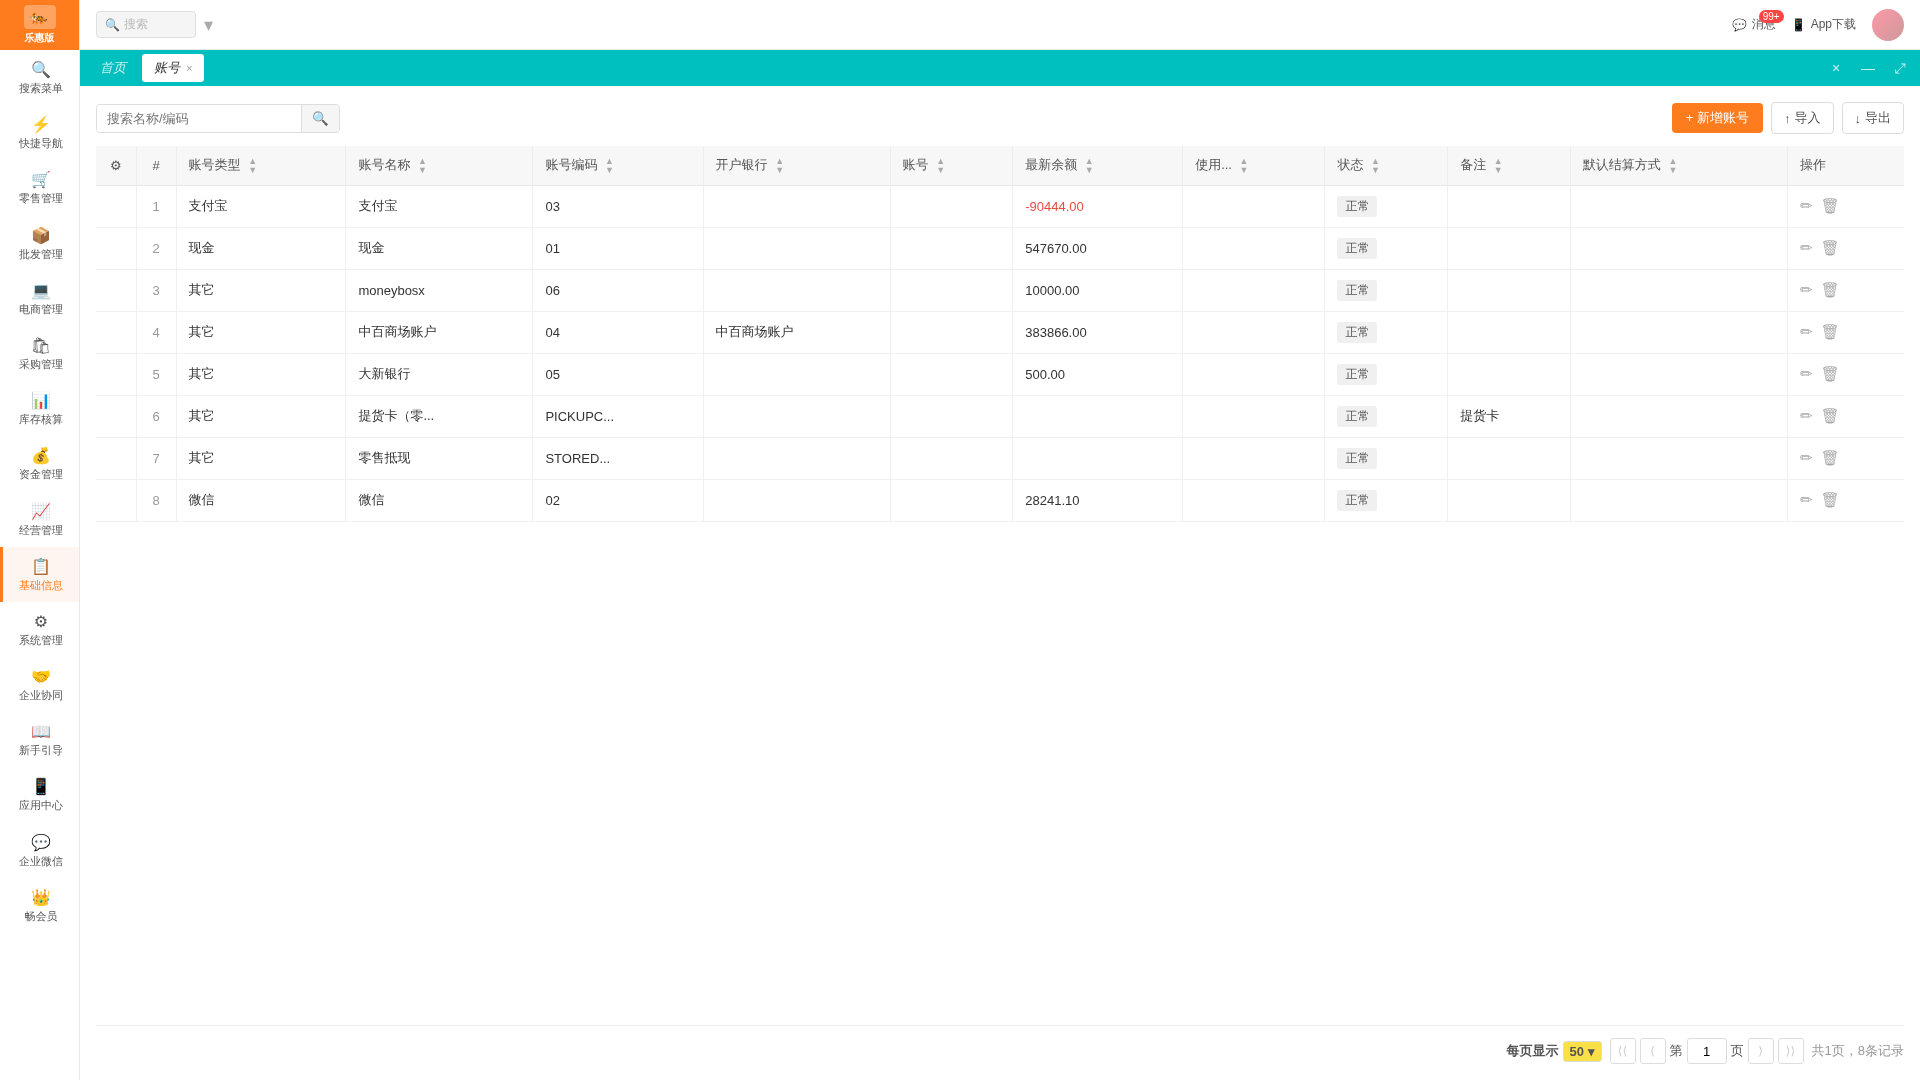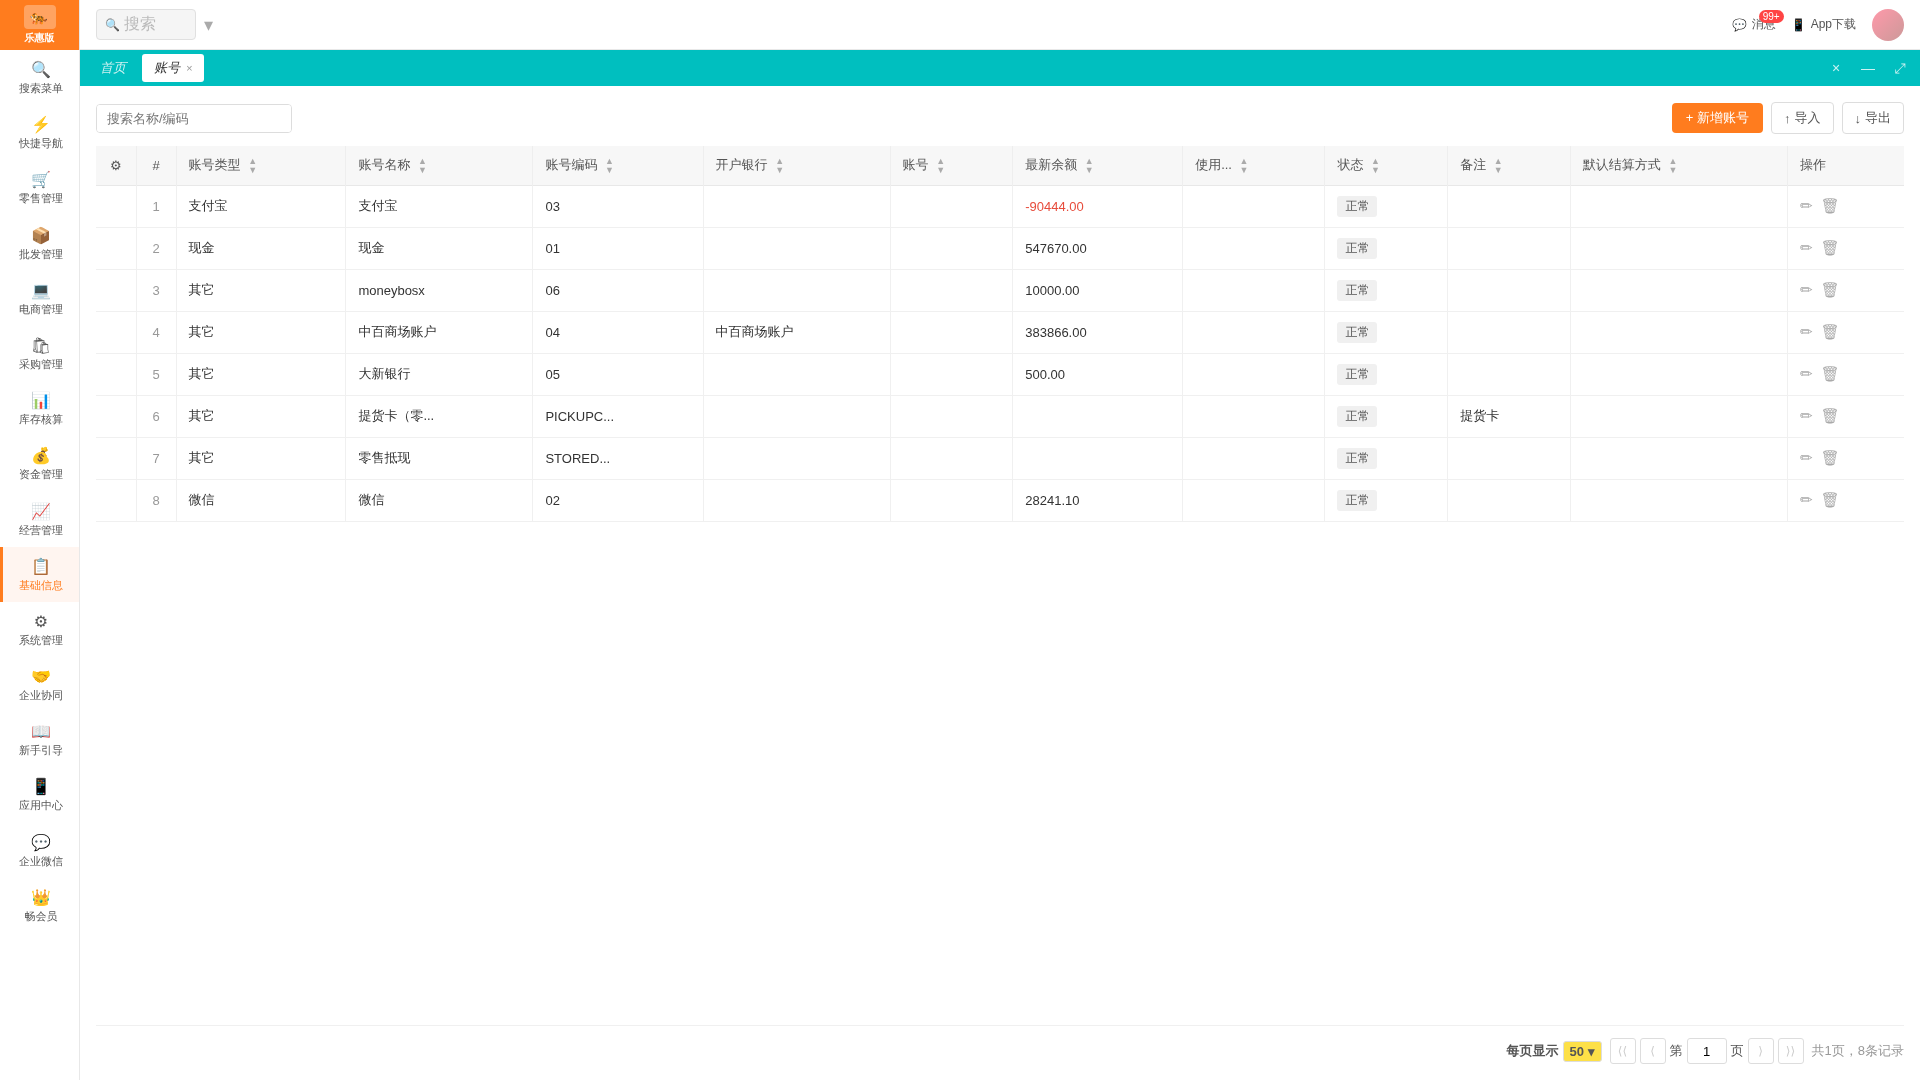--- a/index.html
+++ b/index.html
@@ -197,21 +197,21 @@
       align-items: center;
       justify-content: space-between;
       margin-bottom: 12px;
     }
     .search-box {
       display: flex;
       align-items: center;
       border: 1px solid #ddd;
       border-radius: 4px;
       overflow: hidden;
-      width: 196px;
+      width: 244px;
     }
     .search-box input {
       border: none;
       outline: none;
       padding: 6px 10px;
       font-size: 13px;
       flex: 1;
       color: #999;
     }
     .search-box-btn {
@@ -453,21 +453,21 @@
   </div>
     </div>
 </div>
 
 <div class="main">
 
   <div class="topbar">
     <div class="topbar-left">
       <div class="topbar-search">
         <span>🔍</span>
-        <span style="color:#bbb;font-size:16px;">搜索</span>
+        <span style="color:#bbb;font-size:12px;">搜索</span>
       </div>
       <span style="color:#aaa;cursor:pointer;font-size:18px;">▾</span>
     </div>
     <div class="topbar-right">
       <div class="msg-btn">
         <span>💬</span>
         <span>消息</span>
         <span class="badge">99+</span>
       </div>
       <div class="app-download">

